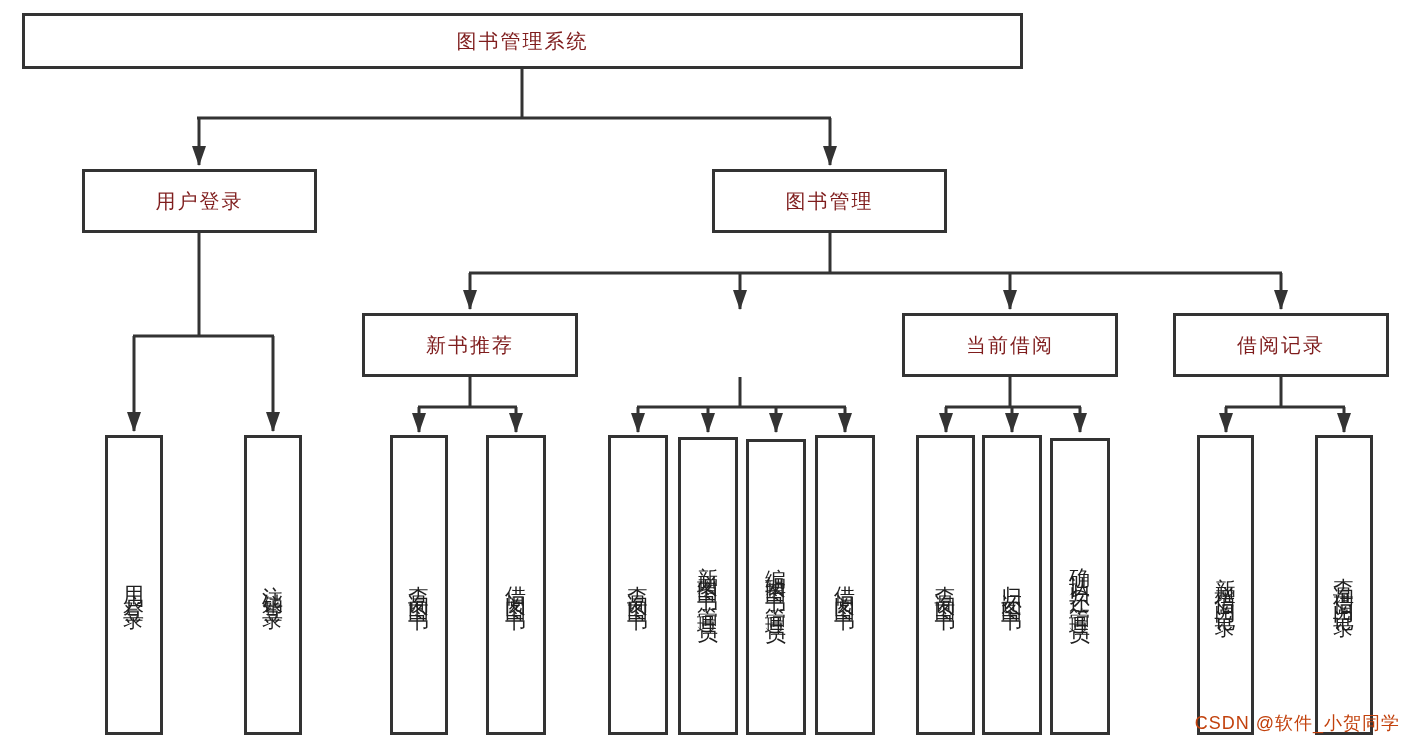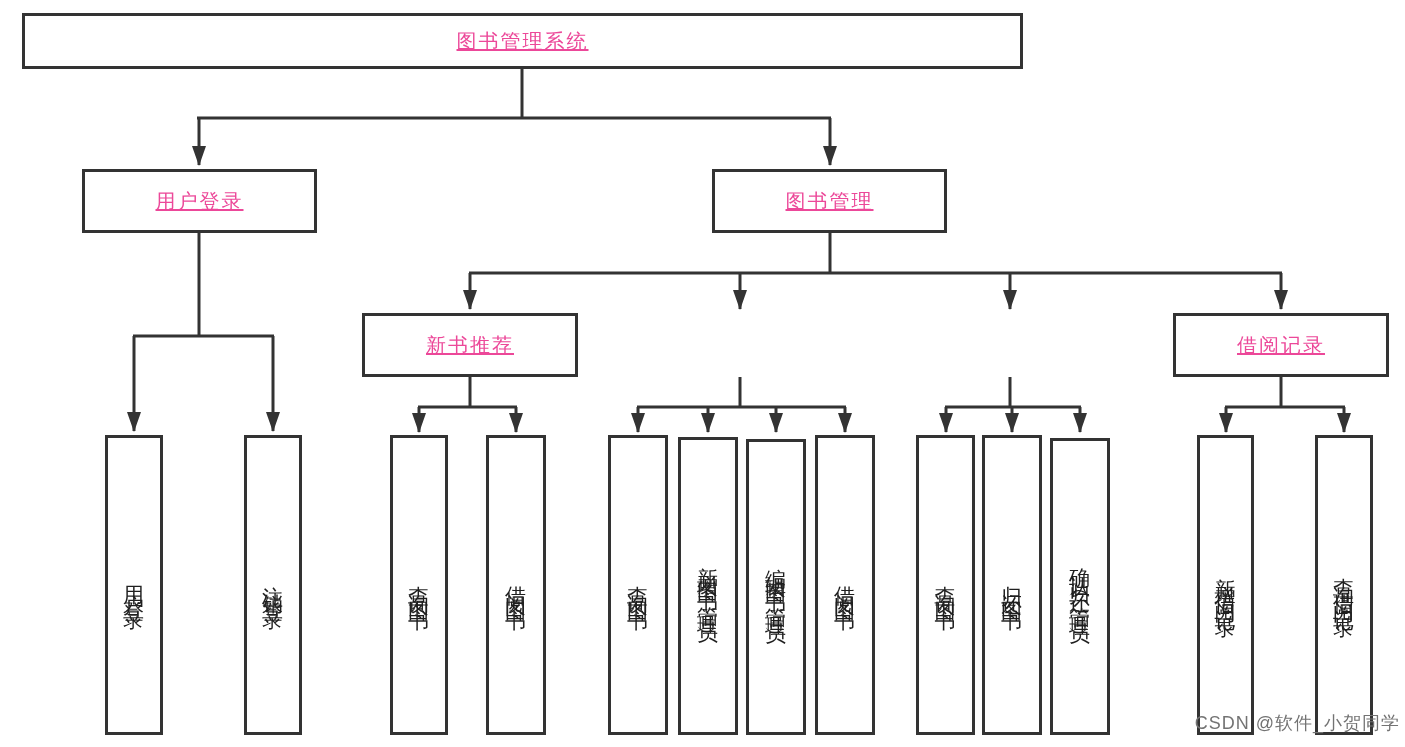--- a/index.html
+++ b/index.html
@@ -20,39 +20,38 @@
     display: flex;
     align-items: center;
     justify-content: center;
     color: #1f1f1f;
     z-index: 1;
   }
   .h-label {
     font-size: 20px;
     letter-spacing: 2px;
     white-space: nowrap;
-    color: #ec4899;
-    text-decoration: underline;
+    color: #7f1d1d;
   }
   .v-label {
     writing-mode: vertical-rl;
     text-orientation: mixed;
     font-size: 21px;
     letter-spacing: 8px;
     line-height: 1;
     white-space: nowrap;
     color: #1f1f1f;
   }
   .watermark {
     position: absolute;
     top: 711px;
     right: 5px;
     font-size: 18px;
     letter-spacing: 1px;
-    color: #737373;
+    color: #c2410c;
     z-index: 5;
     white-space: nowrap;
   }
 </style>
 </head>
 <body>
 
 <div id="canvas">
 
   <svg id="connectors" width="1405" height="747" viewBox="0 0 1405 747">
@@ -124,20 +123,23 @@
   <div class="node" style="left:82px; top:169px; width:235px; height:64px;">
     <span class="h-label">用户登录</span>
   </div>
   <div class="node" style="left:712px; top:169px; width:235px; height:64px;">
     <span class="h-label">图书管理</span>
   </div>
 
   <div class="node" style="left:362px; top:313px; width:216px; height:64px;">
     <span class="h-label">新书推荐</span>
   </div>
+  <div class="node" style="left:902px; top:313px; width:216px; height:64px;">
+    <span class="h-label">当前借阅</span>
+  </div>
   <div class="node" style="left:1173px; top:313px; width:216px; height:64px;">
     <span class="h-label">借阅记录</span>
   </div>
 
   <div class="node leaf" style="left:105px; top:435px; width:58px; height:300px;">
     <span class="v-label">用户登录</span>
   </div>
   <div class="node leaf" style="left:244px; top:435px; width:58px; height:300px;">
     <span class="v-label">注销登录</span>
   </div>

